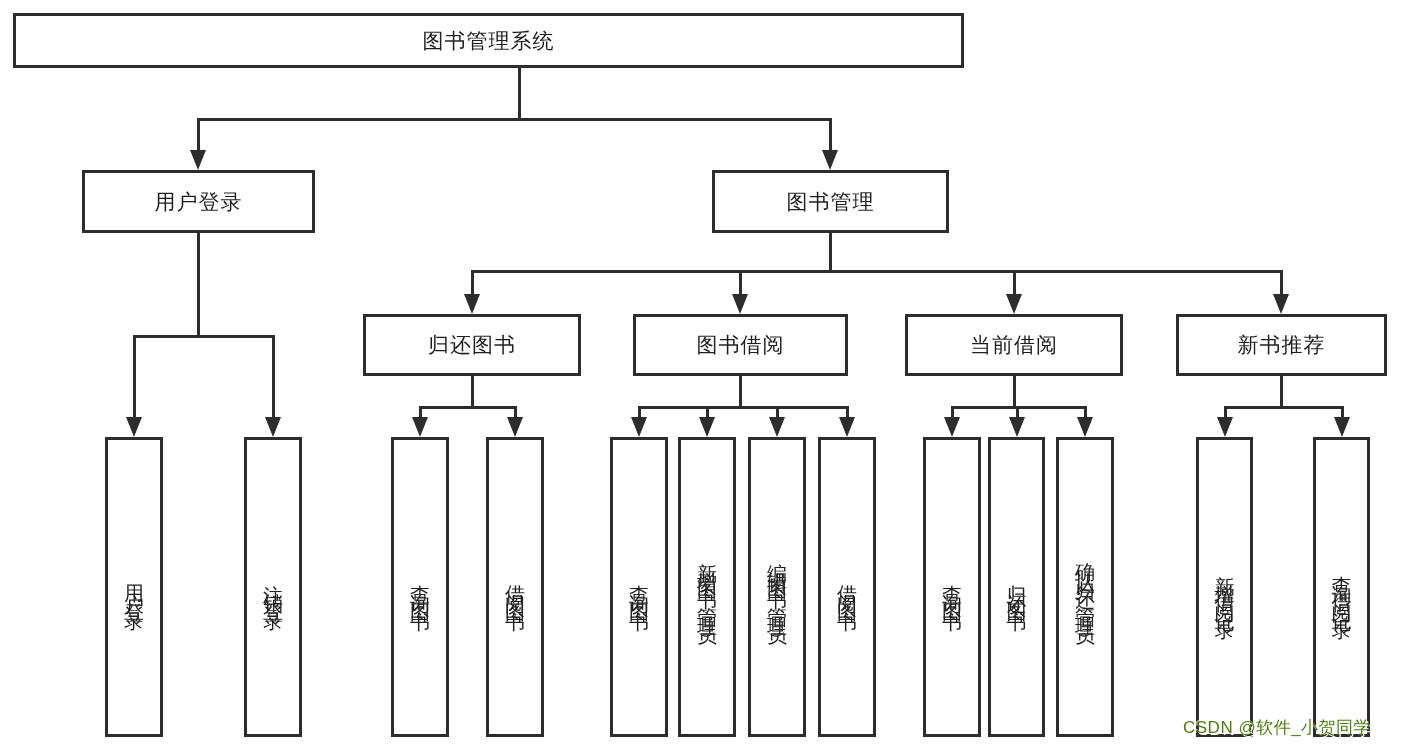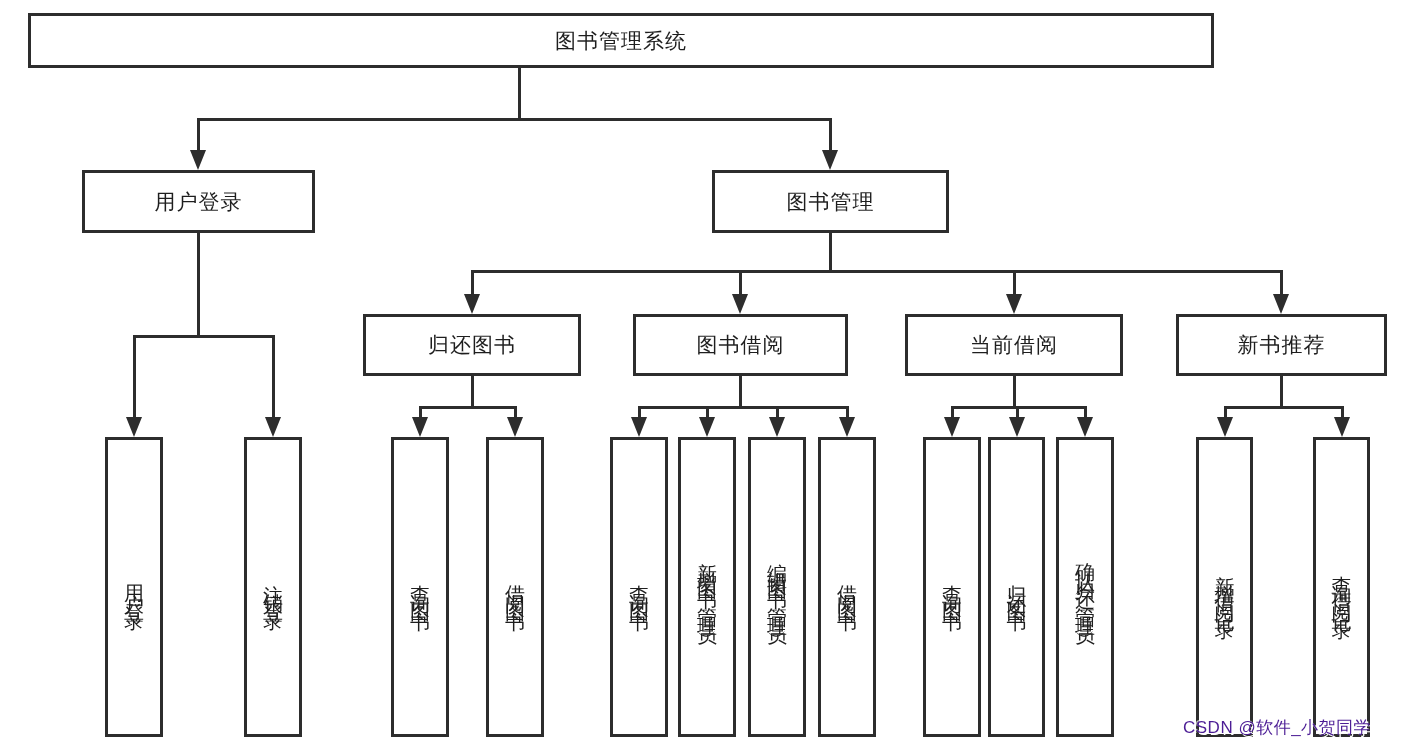--- a/index.html
+++ b/index.html
@@ -27,21 +27,21 @@
   .v-node span {
     writing-mode: vertical-rl;
     text-orientation: mixed;
     font-size: 20px;
     letter-spacing: 9px;
     line-height: 1.05;
     color: #1e1e1e;
   }
   .watermark {
     position: absolute; left: 1183px; top: 716px;
-    font-size: 17px; color: #4c1d95; letter-spacing: 0.5px;
+    font-size: 17px; color: #4d7c0f; letter-spacing: 0.5px;
     text-shadow: 2px 2px 0 #ffffff, -1px -1px 0 rgba(255,255,255,0.7);
     z-index: 5; white-space: nowrap;
   }
 </style>
 </head>
 <body>
 
 <div class="stage">
 
   <div>
@@ -99,21 +99,21 @@
     <div class="ah" style="left:1077px;top:417px"></div>
 
     <div class="vl" style="left:1280px;top:376px;height:30px"></div>
     <div class="hl" style="left:1224px;top:406px;width:120px"></div>
     <div class="vl" style="left:1224px;top:406px;height:13px"></div>
     <div class="ah" style="left:1217px;top:417px"></div>
     <div class="vl" style="left:1341px;top:406px;height:13px"></div>
     <div class="ah" style="left:1334px;top:417px"></div>
   </div>
 
-  <div class="node h-node" style="left:28px;top:13px;width:1186px;height:55px">
+  <div class="node h-node" style="left:13px;top:13px;width:951px;height:55px">
     <span>图书管理系统</span>
   </div>
 
   <div class="node h-node" style="left:82px;top:170px;width:233px;height:63px">
     <span>用户登录</span>
   </div>
   <div class="node h-node" style="left:712px;top:170px;width:237px;height:63px">
     <span>图书管理</span>
   </div>
 

